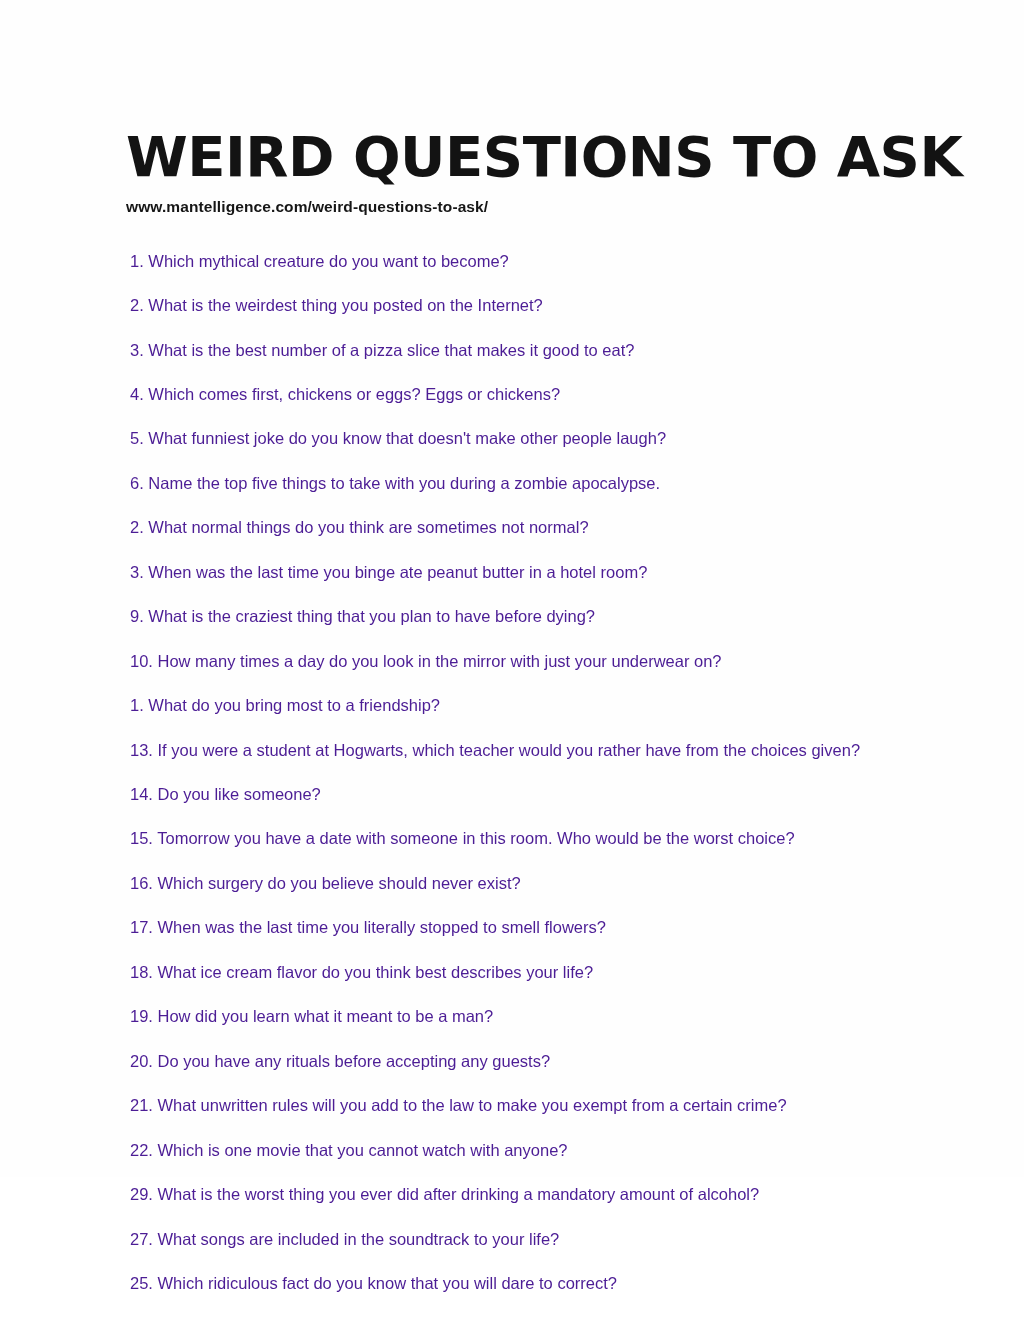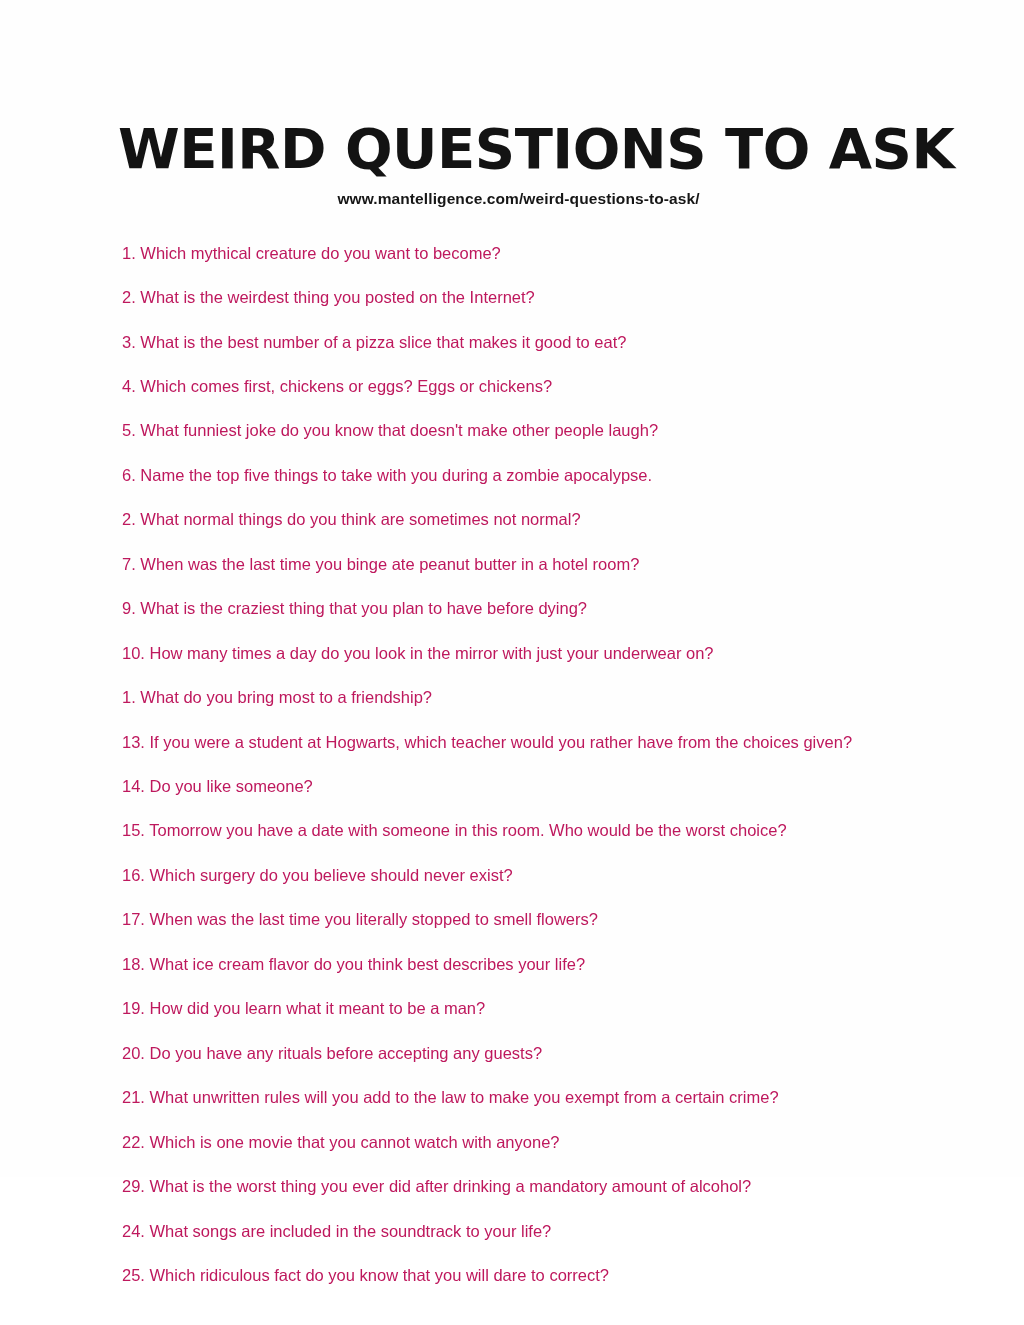--- a/index.html
+++ b/index.html
@@ -13,54 +13,53 @@
     font-family: "Liberation Sans", sans-serif;
     color: #1a1a1a;
     position: relative;
     overflow: hidden;
   }
   .page {
     width: 1024px;
     height: 1177px;
     background: #fefefe;
     box-sizing: border-box;
-    padding: 0;
+    padding: 8px;
     position: relative;
   }
   .page-inner {
     padding: 118px 105px 40px 118px;
   }
   .doc-title {
     font-family: "DejaVu Sans", sans-serif;
     font-weight: bold;
     font-size: 56px;
     letter-spacing: -0.5px;
     text-align: center;
     color: #131313;
     margin: 0 0 10px 0;
     line-height: 1.1;
     white-space: nowrap;
   }
   .doc-subtitle {
-    text-align: center;
     font-size: 15.5px;
     font-weight: bold;
     color: #161616;
     margin: 0 0 34px 0;
     letter-spacing: 0.1px;
   }
   .q-list {
     list-style: none;
     margin: 0;
     padding: 0;
   }
   .q-item {
     font-size: 16.5px;
     line-height: 1.35;
-    color: #be185d;
+    color: #4c1d95;
     margin: 0 0 22.2px 4px;
     white-space: nowrap;
   }
   .q-item:last-child {
     margin-bottom: 0;
   }
 </style>
 </head>
 <body>
 
@@ -69,32 +68,32 @@
     <h1 class="doc-title">WEIRD QUESTIONS TO ASK</h1>
     <div class="doc-subtitle">www.mantelligence.com/weird-questions-to-ask/</div>
     <ul class="q-list">
       <li class="q-item">1. Which mythical creature do you want to become?</li>
       <li class="q-item">2. What is the weirdest thing you posted on the Internet?</li>
       <li class="q-item">3. What is the best number of a pizza slice that makes it good to eat?</li>
       <li class="q-item">4. Which comes first, chickens or eggs? Eggs or chickens?</li>
       <li class="q-item">5. What funniest joke do you know that doesn't make other people laugh?</li>
       <li class="q-item">6. Name the top five things to take with you during a zombie apocalypse.</li>
       <li class="q-item">2. What normal things do you think are sometimes not normal?</li>
-      <li class="q-item">7. When was the last time you binge ate peanut butter in a hotel room?</li>
+      <li class="q-item">3. When was the last time you binge ate peanut butter in a hotel room?</li>
       <li class="q-item">9. What is the craziest thing that you plan to have before dying?</li>
       <li class="q-item">10. How many times a day do you look in the mirror with just your underwear on?</li>
       <li class="q-item">1. What do you bring most to a friendship?</li>
       <li class="q-item">13. If you were a student at Hogwarts, which teacher would you rather have from the choices given?</li>
       <li class="q-item">14. Do you like someone?</li>
       <li class="q-item">15. Tomorrow you have a date with someone in this room. Who would be the worst choice?</li>
       <li class="q-item">16. Which surgery do you believe should never exist?</li>
       <li class="q-item">17. When was the last time you literally stopped to smell flowers?</li>
       <li class="q-item">18. What ice cream flavor do you think best describes your life?</li>
       <li class="q-item">19. How did you learn what it meant to be a man?</li>
       <li class="q-item">20. Do you have any rituals before accepting any guests?</li>
       <li class="q-item">21. What unwritten rules will you add to the law to make you exempt from a certain crime?</li>
       <li class="q-item">22. Which is one movie that you cannot watch with anyone?</li>
       <li class="q-item">29. What is the worst thing you ever did after drinking a mandatory amount of alcohol?</li>
-      <li class="q-item">24. What songs are included in the soundtrack to your life?</li>
+      <li class="q-item">27. What songs are included in the soundtrack to your life?</li>
       <li class="q-item">25. Which ridiculous fact do you know that you will dare to correct?</li>
     </ul>
   </div>
 </div>
 
 </body></html>

